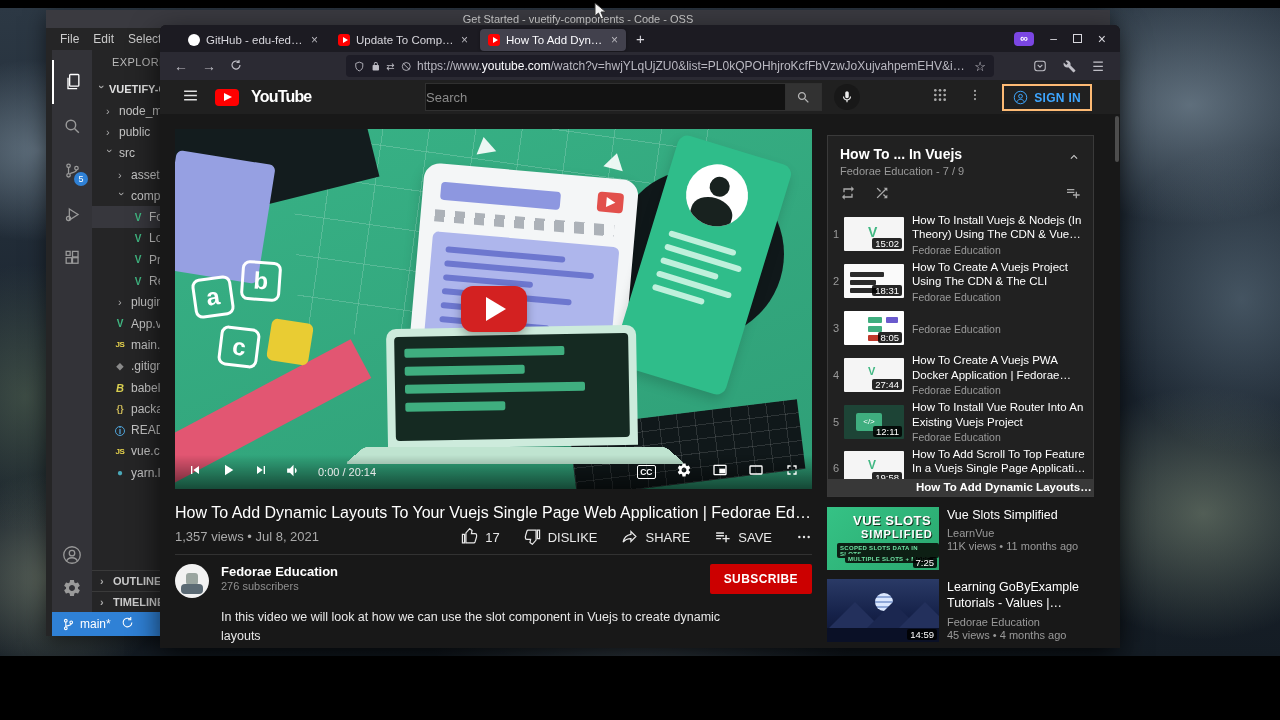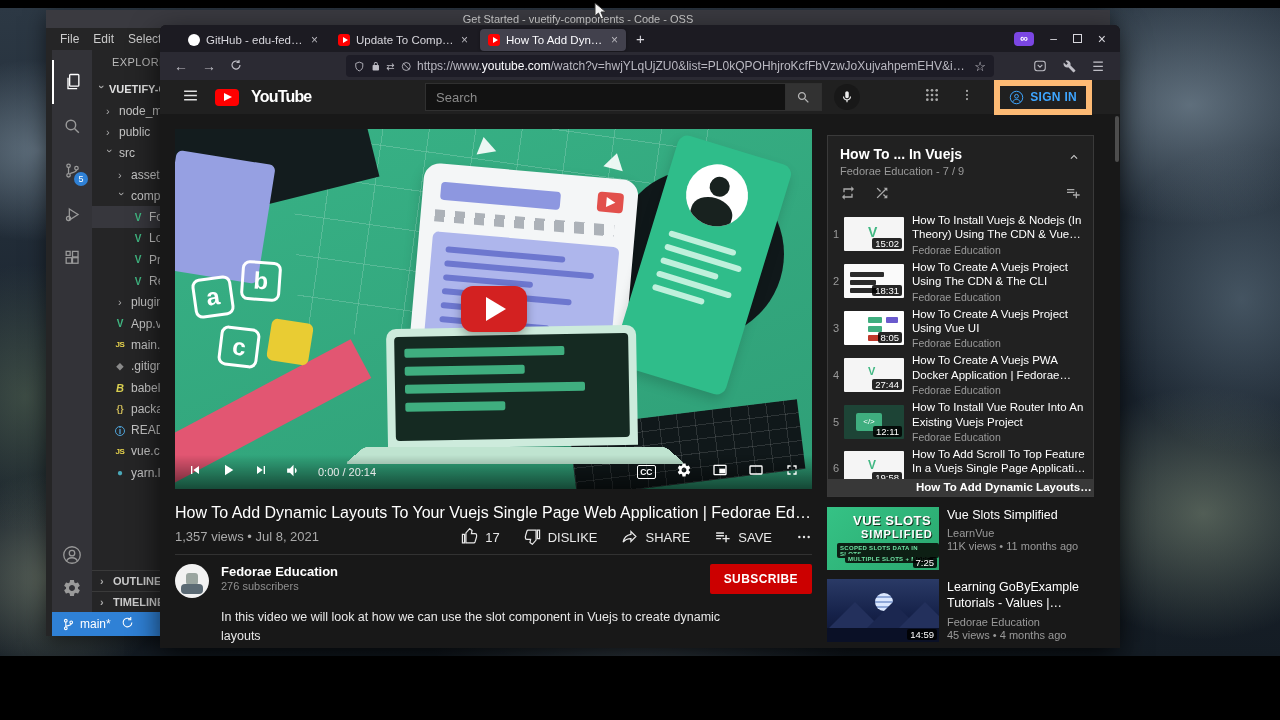--- a/index.html
+++ b/index.html
@@ -96,28 +96,28 @@
   .yt-header { position:absolute; left:0; top:0; right:0; height:34px; background:#202020;
     display:flex; align-items:center; color:#fff; }
   .yt-burger { padding:0 16px 0 22px; color:#e0e0e0; }
   .yt-logo { display:flex; align-items:center; gap:12px; }
   .yt-logo-mark { width:24px; height:17px; background:#f00; border-radius:4px; position:relative; }
   .yt-logo-mark:before { content:""; position:absolute; left:9px; top:4.5px; border-left:8px solid #fff;
     border-top:4px solid transparent; border-bottom:4px solid transparent; }
   .yt-logo-text { font-size:16px; font-weight:bold; letter-spacing:-0.8px; }
   .yt-search { position:absolute; left:265px; top:3px; width:397px; height:28px; display:flex; }
   .yt-search input { flex:1; background:#121212; border:1px solid #303030; color:#eee;
-    font-size:13px; padding:0 10px; outline:none; }
+    font-size:13px; padding:0 0; outline:none; }
   .yt-search input::placeholder { color:#8a8a8a; }
   .yt-search-btn { width:36px; background:#323232; border:1px solid #303030; border-left:none;
     display:flex; align-items:center; justify-content:center; color:#b5b5b5; }
   .yt-mic { position:absolute; left:674px; top:4px; width:26px; height:26px; border-radius:50%;
     background:#181818; display:flex; align-items:center; justify-content:center; color:#eee; }
   .yt-right { position:absolute; right:28px; top:0; height:34px; display:flex; align-items:center; gap:20px; }
-  .yt-signin { display:flex; align-items:center; gap:6px; border:6px solid #fdba74; color:#3ea6ff;
+  .yt-signin { display:flex; align-items:flex-end; gap:6px; border:2px solid #fdba74; color:#3ea6ff;
     font-size:12px; font-weight:bold; letter-spacing:.3px; padding:4px 9px; }
   .icon { color:#aaaaaa; }
 
   
   .player { position:absolute; left:15px; top:49px; width:637px; height:360px; overflow:hidden;
     background:linear-gradient(160deg, #38b286, #2f9f77); }
   .pl-grid { position:absolute; left:120px; top:-20px; width:420px; height:220px; opacity:.35;
     background:
      repeating-linear-gradient(100deg, rgba(255,255,255,.5) 0 1px, transparent 1px 46px),
      repeating-linear-gradient(10deg, rgba(255,255,255,.5) 0 1px, transparent 1px 40px);
@@ -745,21 +745,20 @@
         <div class="pl-item">
           <span class="pl-num">3</span>
           <span class="pl-thumb th-ui">
               <i style="left:24px;top:6px;width:14px;background:#3fae7f"></i>
               <i style="left:42px;top:6px;width:12px;background:#6a5acd"></i>
               <i style="left:24px;top:15px;width:14px;background:#3fae7f"></i>
               <i style="left:24px;top:24px;width:12px;background:#c0392b"></i>
               <span class="dur">8:05</span>
             </span>
           <span class="pl-text">
-              <div class="pl-t clamp2">How To Create A Vuejs Project Using Vue UI</div>
               <div class="pl-c ell">Fedorae Education</div>
             </span>
         </div>
         <div class="pl-item">
           <span class="pl-num">4</span>
           <span class="pl-thumb th-page">
               <span class="v" style="font-size:11px">V</span>
               <span class="dur">27:44</span>
             </span>
           <span class="pl-text">

